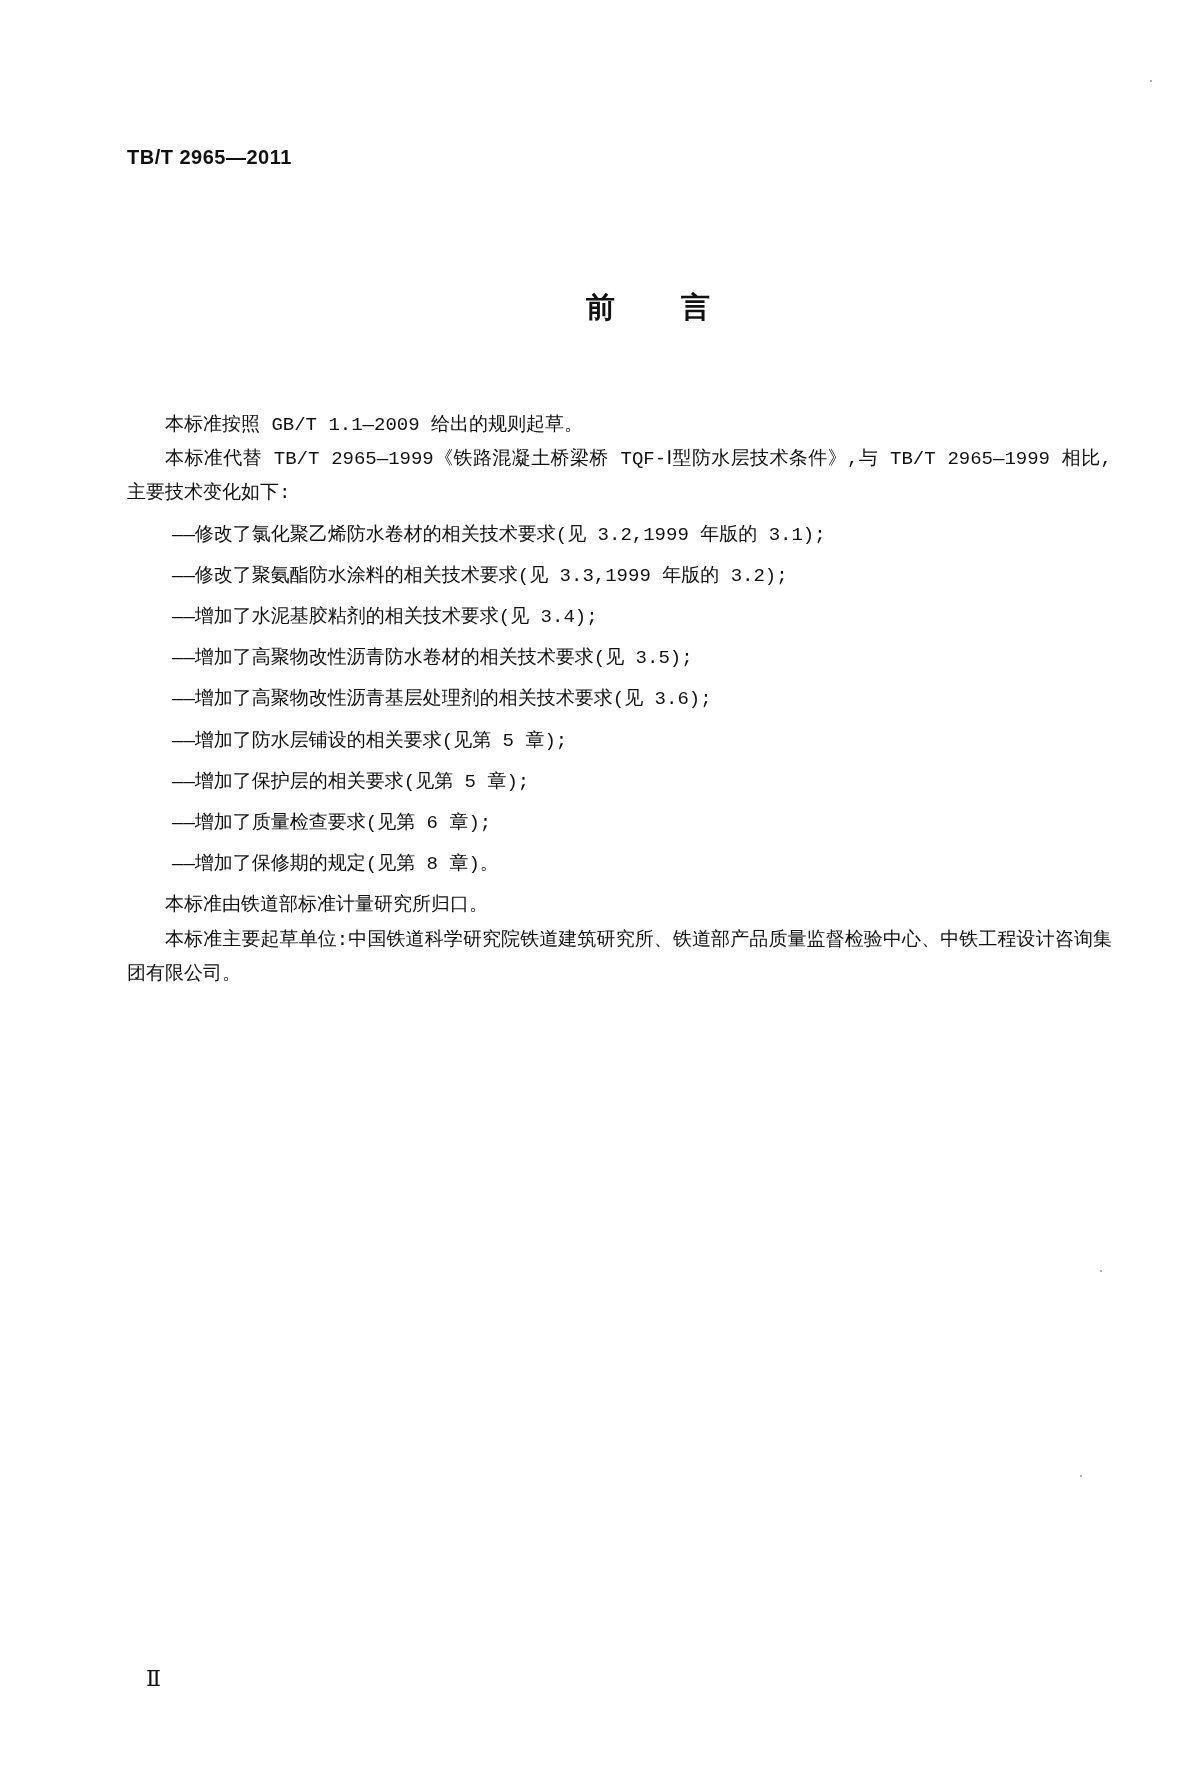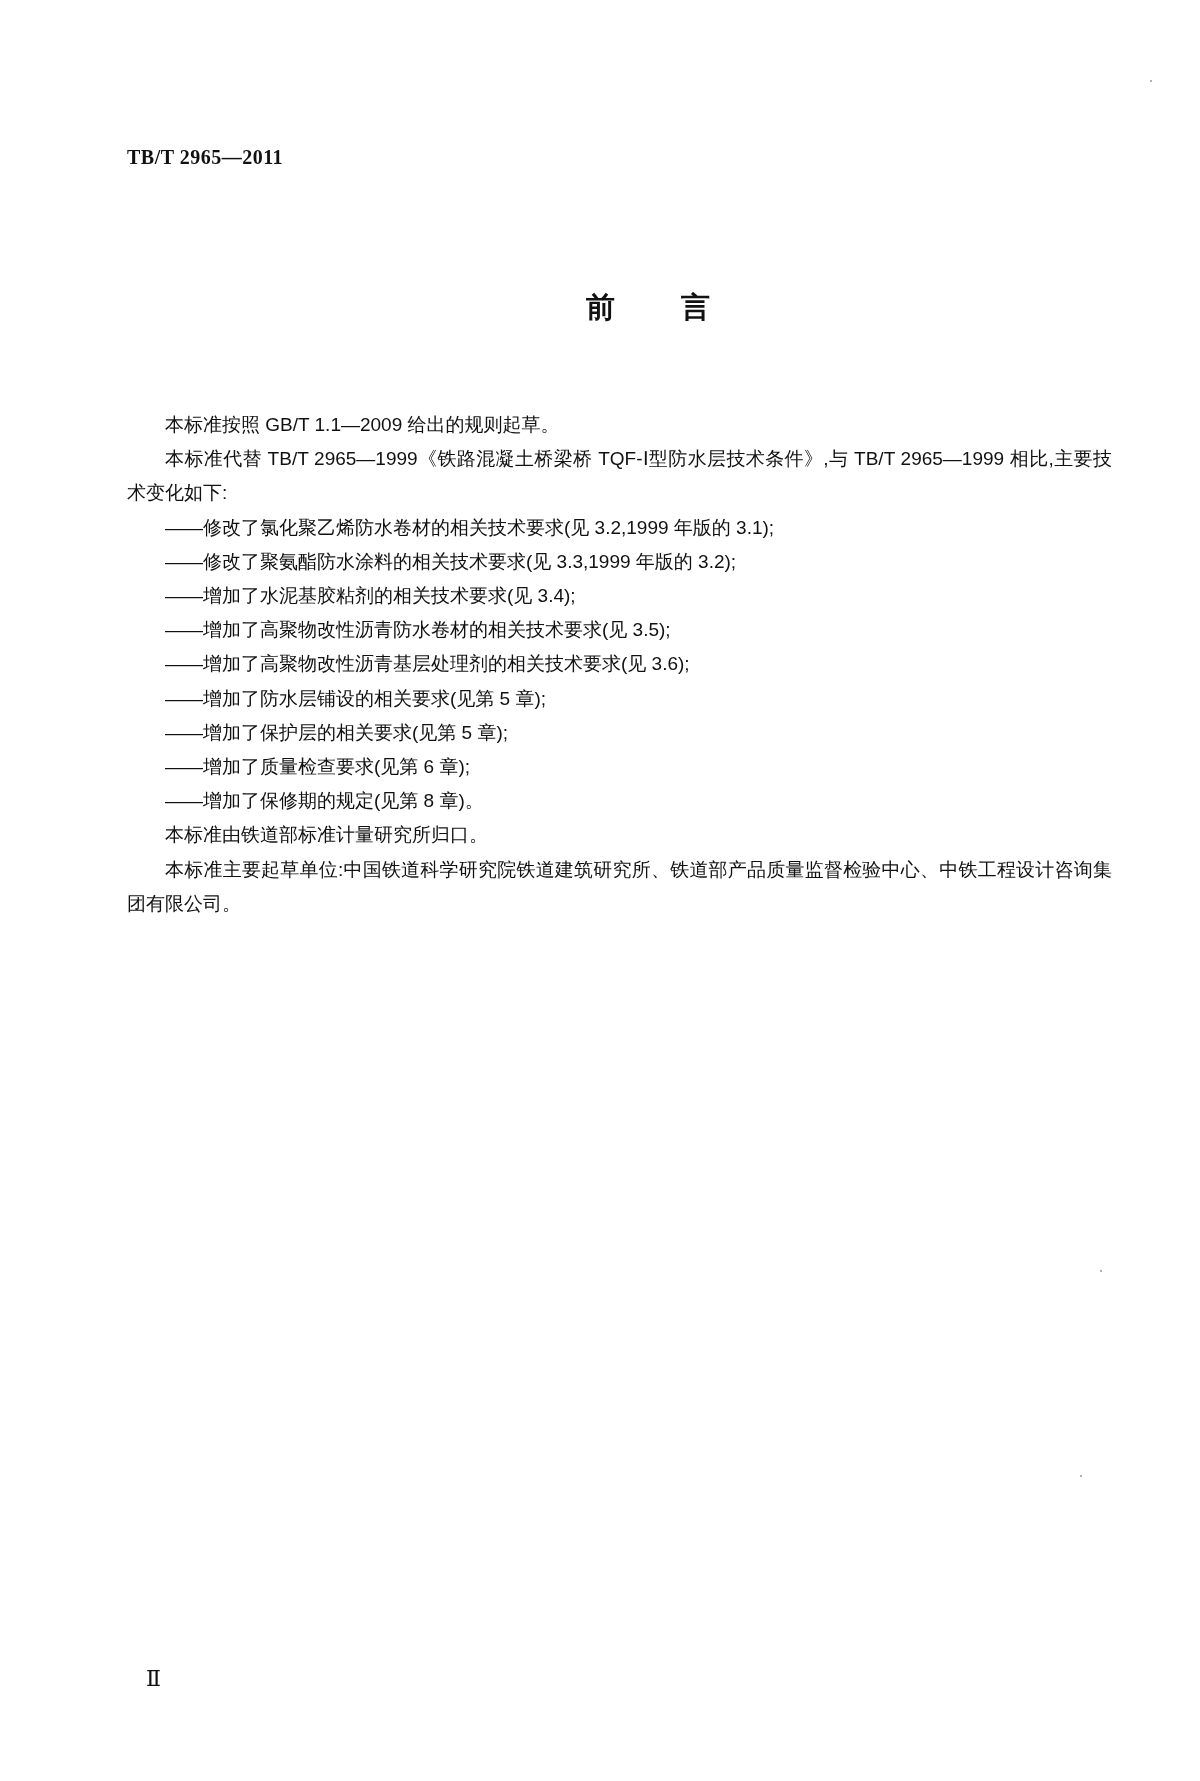--- a/index.html
+++ b/index.html
@@ -12,21 +12,21 @@
       height: 1781px;
       position: relative;
       overflow: hidden;
       color: #111111;
       font-family: "DejaVu Serif", "Liberation Serif", serif;
     }
     .header-code {
       position: absolute;
       left: 127px;
       top: 146px;
-      font-family: Liberation Serif, serif;
+      font-family: Liberation Sans, sans-serif;
       font-weight: bold;
       font-size: 20px;
       letter-spacing: 0.5px;
     }
     .title {
       position: absolute;
       left: 0;
       width: 1200px;
       top: 288px;
       text-align: center;
@@ -36,31 +36,31 @@
       letter-spacing: 0;
       padding-left: 48px;
     }
     .title span { display: inline-block; }
     .title .gap { width: 66px; }
     .body {
       position: absolute;
       left: 127px;
       top: 408px;
       width: 985px;
-      font-family: Liberation Sans, sans-serif;
+      font-family: Liberation Mono, monospace;
       font-size: 19px;
       line-height: 34.2px;
     }
     .para {
       margin: 0;
       text-indent: 38px;
       text-align: justify;
     }
     .item {
-      margin: 0;
+      margin: 7px;
       padding-left: 38px;
     }
     .page-number {
       position: absolute;
       left: 146px;
       top: 1666px;
       font-family: "DejaVu Serif", serif;
       font-size: 22px;
     }
     .speck {

